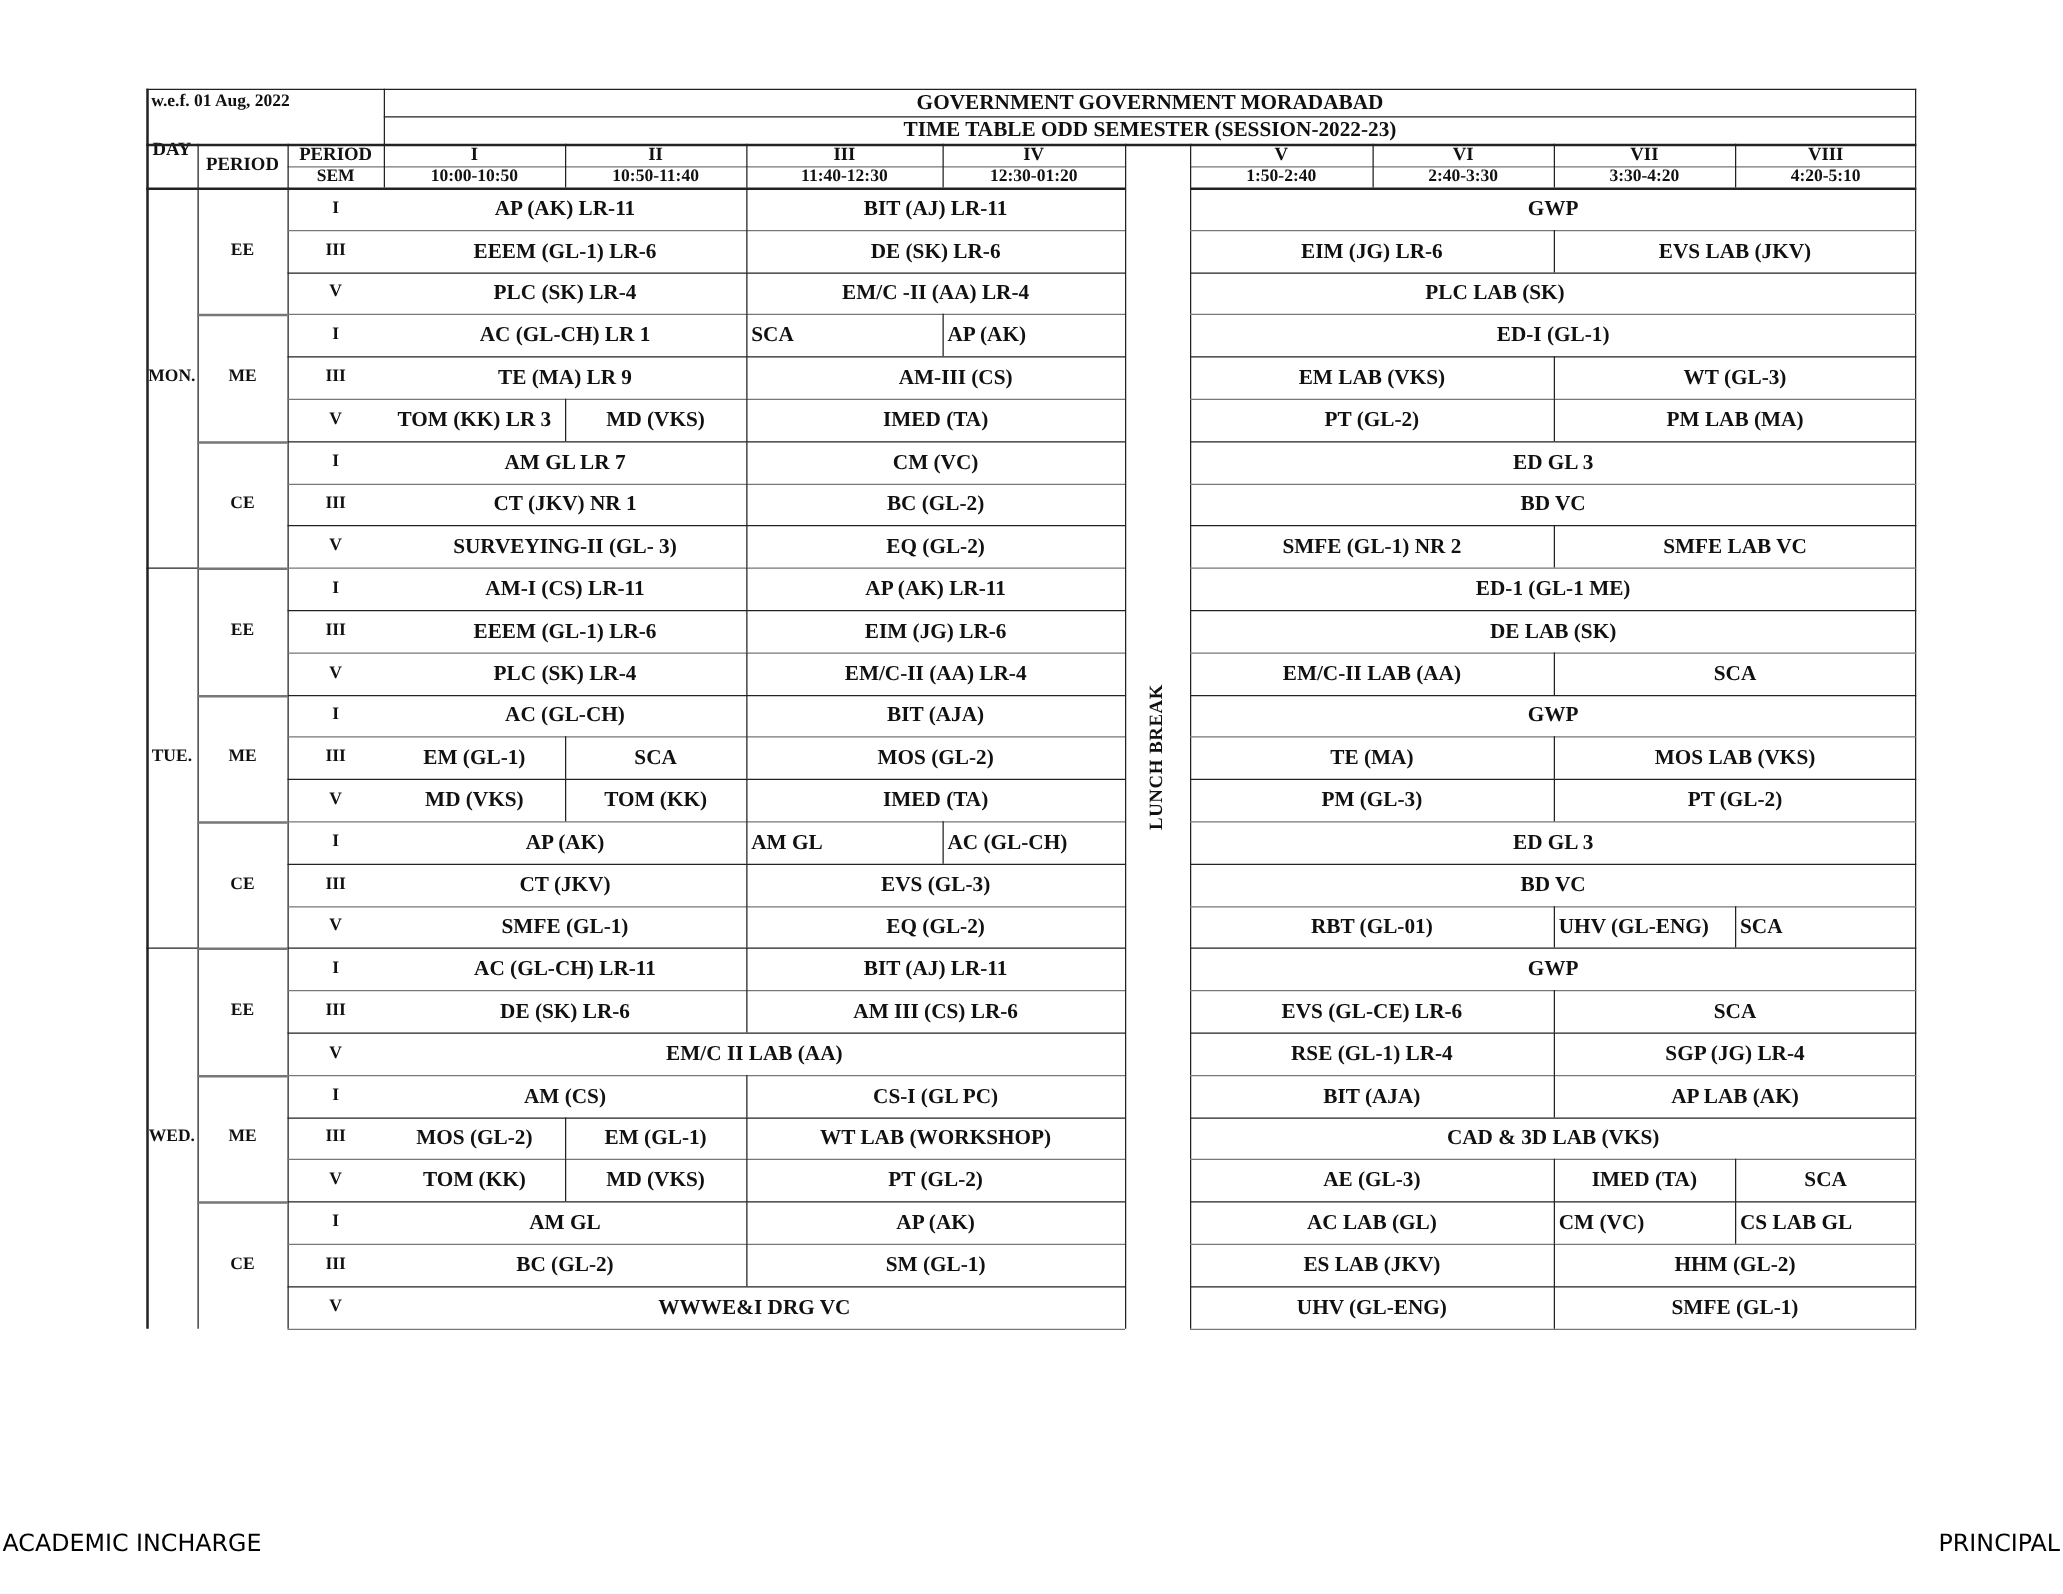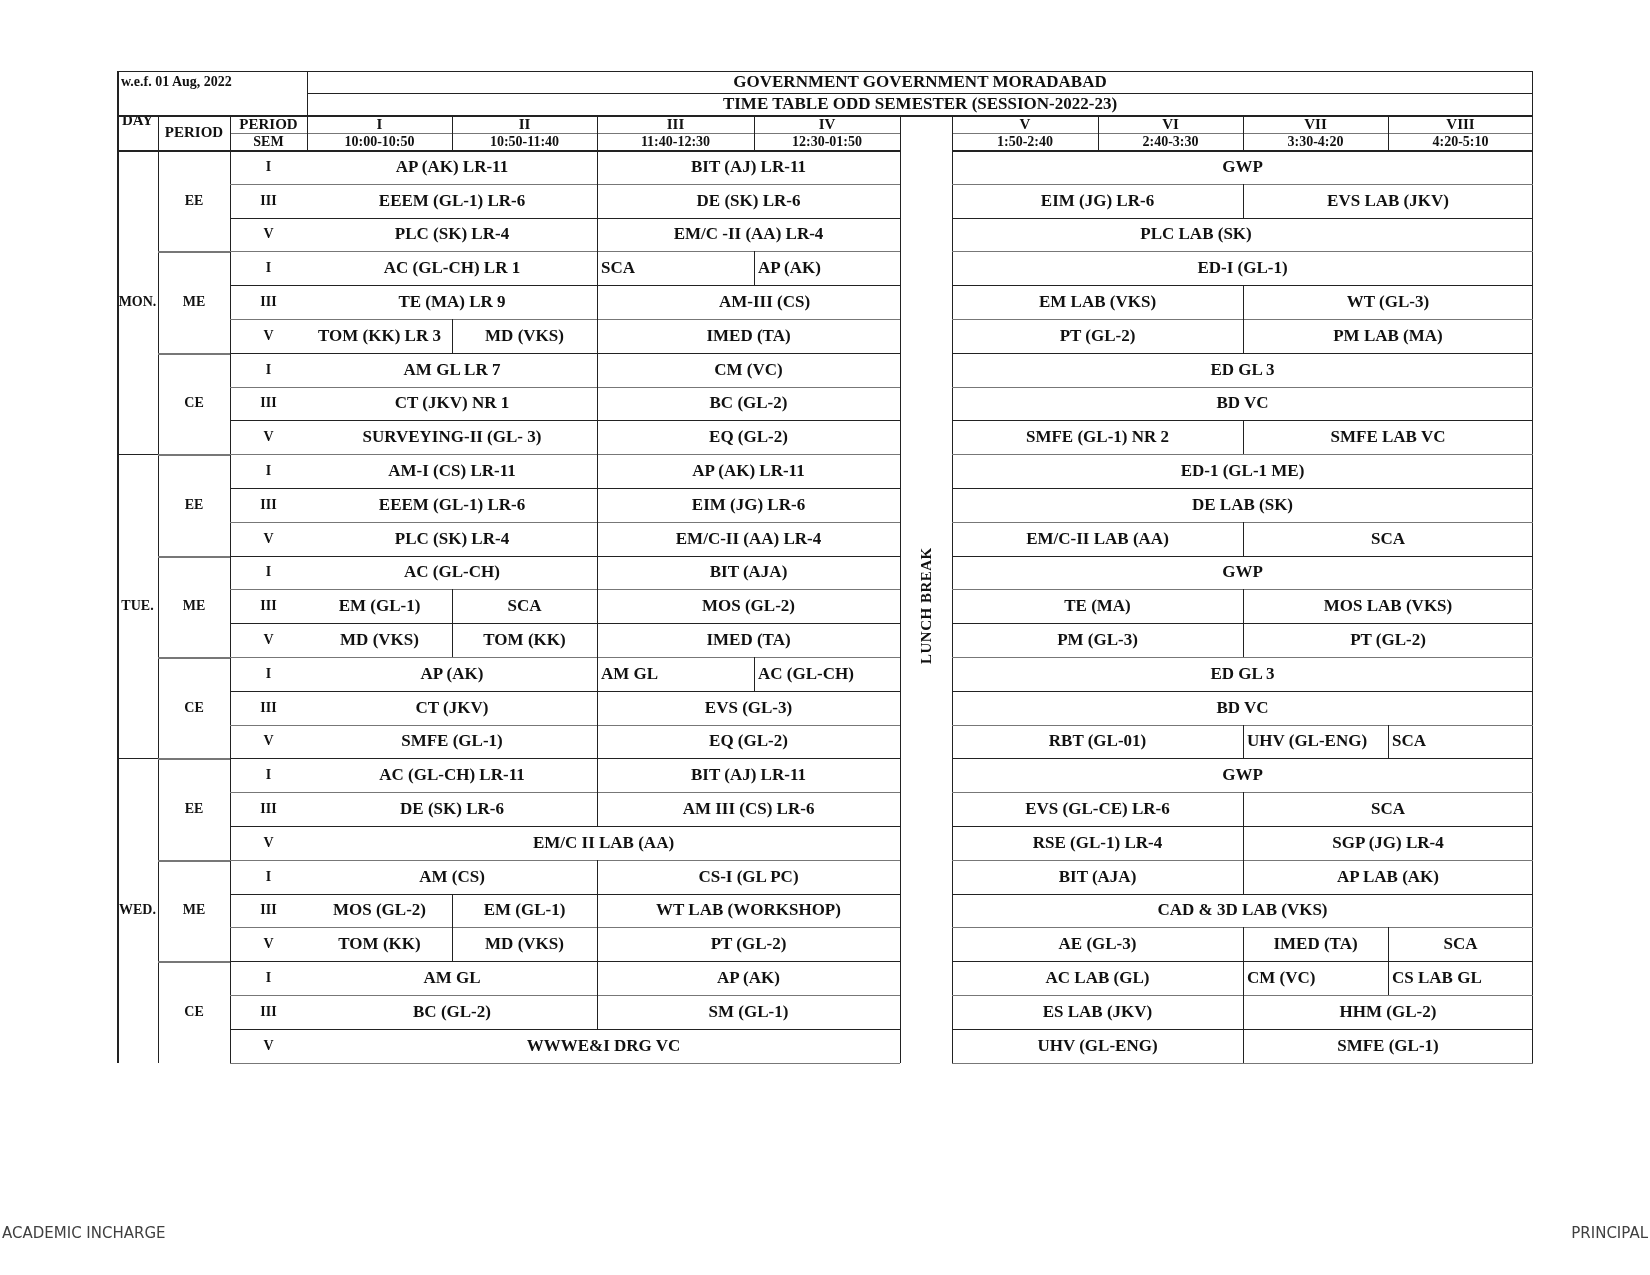--- a/index.html
+++ b/index.html
@@ -5,21 +5,21 @@
   html, body { margin:0; padding:0; background:#ffffff; }
   body { width:1650px; height:1275px; position:relative; overflow:hidden; font-family:"Liberation Serif", serif; color:#111; }
   #tt { position:absolute; left:117px; top:71px; width:1416px; }
   .cell { position:absolute; box-sizing:border-box; display:flex; align-items:center; justify-content:center; font-weight:bold; font-size:17px; white-space:nowrap; overflow:hidden; }
   .cell.left { justify-content:flex-start; padding-left:4px; }
   .hsmall { font-size:14px; }
   .hmed { font-size:15px; }
   .line { position:absolute; background:#222; }
   .line.g { background:#777; }
   .vtext { writing-mode:vertical-rl; transform:rotate(180deg); font-size:15px; letter-spacing:0.5px; }
-  .sig { position:absolute; font-family:"DejaVu Sans", sans-serif; font-size:15px; color:#404040; }
+  .sig { position:absolute; font-family:"DejaVu Sans", sans-serif; font-size:19px; color:#000000; }
 </style>
 </head>
 <body>
 
 <div id="tt">
 
   <div class="cell left hsmall" style="left:0;top:0;width:190px;height:22px;">w.e.f.   01 Aug, 2022</div>
   <div class="cell" style="left:190px;top:0;width:1226px;height:22px;font-size:17px;">GOVERNMENT GOVERNMENT MORADABAD</div>
   <div class="cell" style="left:190px;top:22px;width:1226px;height:22px;font-size:17px;">TIME TABLE ODD SEMESTER (SESSION-2022-23)</div>
   <div class="cell hmed" style="left:0;top:32px;width:41px;height:35px;">DAY</div>
@@ -27,21 +27,21 @@
   <div class="cell hmed" style="left:113px;top:44px;width:77px;height:18px;">PERIOD</div>
   <div class="cell hsmall" style="left:113px;top:62px;width:77px;height:17px;">SEM</div>
   <div id="period-heads">
       <div class="cell hmed" style="left: 190px; top: 44px; width: 145px; height: 18px;">I</div>
       <div class="cell hsmall" style="left: 190px; top: 62px; width: 145px; height: 17px;">10:00-10:50</div>
       <div class="cell hmed" style="left: 335px; top: 44px; width: 145px; height: 18px;">II</div>
       <div class="cell hsmall" style="left: 335px; top: 62px; width: 145px; height: 17px;">10:50-11:40</div>
       <div class="cell hmed" style="left: 480px; top: 44px; width: 157px; height: 18px;">III</div>
       <div class="cell hsmall" style="left: 480px; top: 62px; width: 157px; height: 17px;">11:40-12:30</div>
       <div class="cell hmed" style="left: 637px; top: 44px; width: 146px; height: 18px;">IV</div>
-      <div class="cell hsmall" style="left: 637px; top: 62px; width: 146px; height: 17px;">12:30-01:50</div>
+      <div class="cell hsmall" style="left: 637px; top: 62px; width: 146px; height: 17px;">12:30-01:20</div>
       <div class="cell hmed" style="left: 835px; top: 44px; width: 146px; height: 18px;">V</div>
       <div class="cell hsmall" style="left: 835px; top: 62px; width: 146px; height: 17px;">1:50-2:40</div>
       <div class="cell hmed" style="left: 981px; top: 44px; width: 145px; height: 18px;">VI</div>
       <div class="cell hsmall" style="left: 981px; top: 62px; width: 145px; height: 17px;">2:40-3:30</div>
       <div class="cell hmed" style="left: 1126px; top: 44px; width: 145px; height: 18px;">VII</div>
       <div class="cell hsmall" style="left: 1126px; top: 62px; width: 145px; height: 17px;">3:30-4:20</div>
       <div class="cell hmed" style="left: 1271px; top: 44px; width: 145px; height: 18px;">VIII</div>
       <div class="cell hsmall" style="left: 1271px; top: 62px; width: 145px; height: 17px;">4:20-5:10</div>
     </div>
   <div id="lines">

